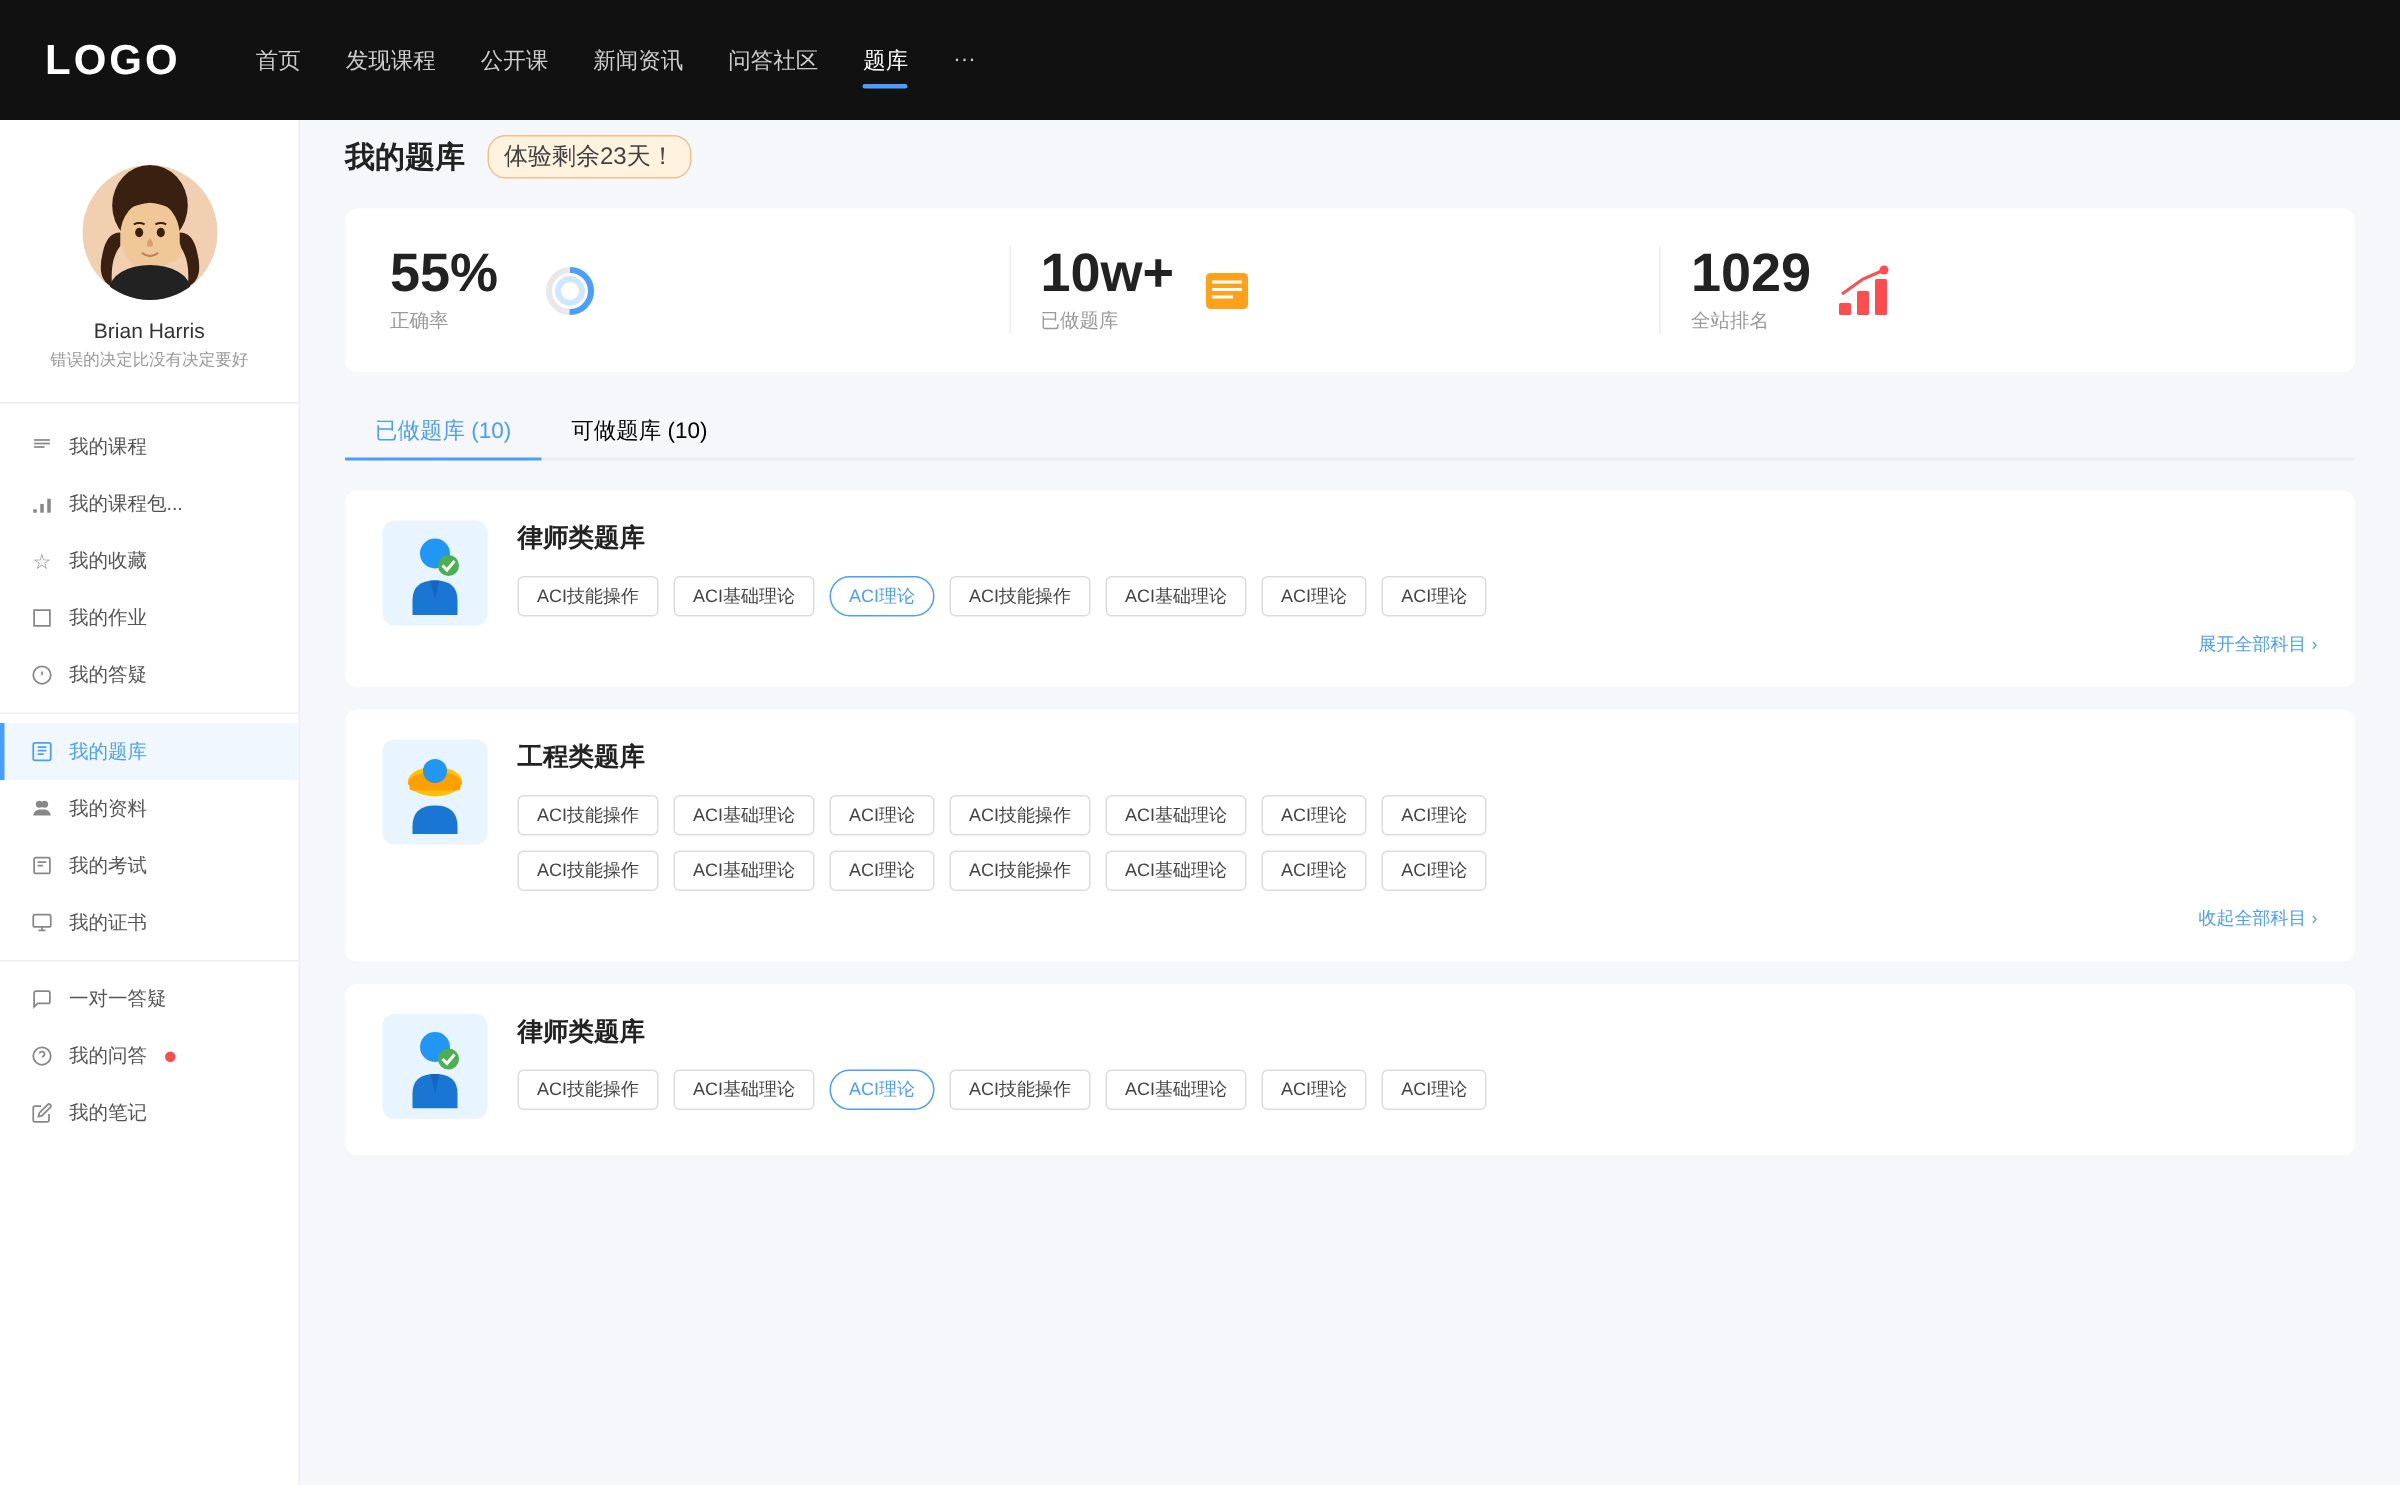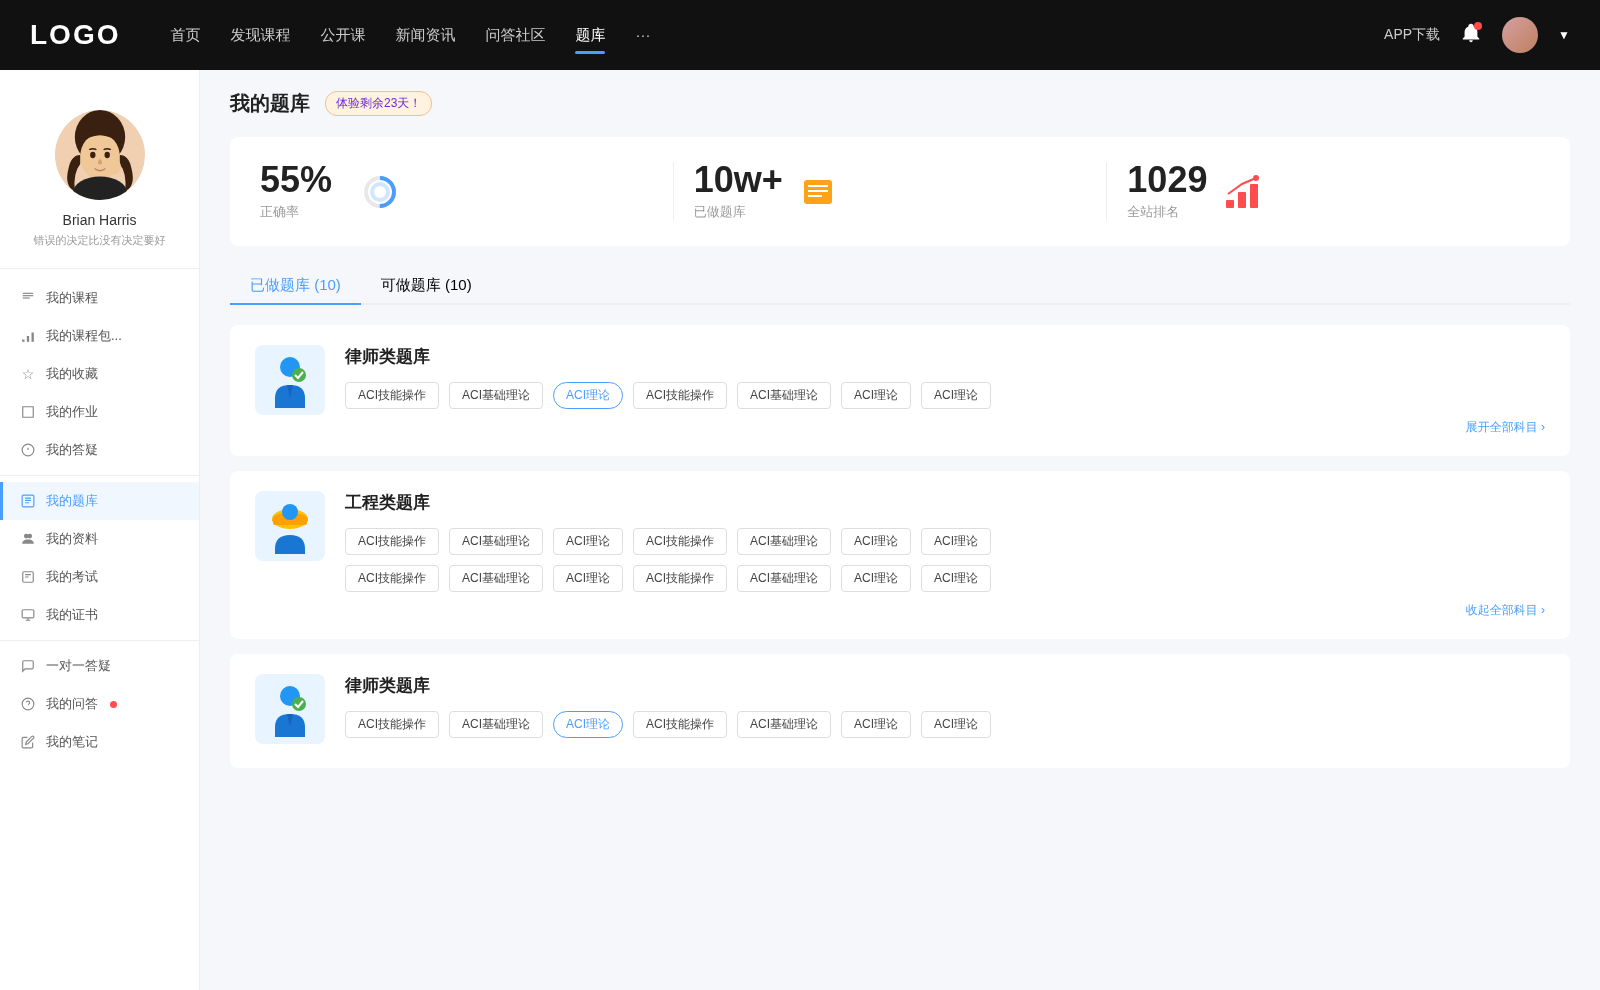--- a/index.html
+++ b/index.html
@@ -1,21 +1,21 @@
 <!DOCTYPE html>
 <html><head>
   <meta charset="utf-8">
   <style>
     * { box-sizing: border-box; margin: 0; padding: 0; }
     body { font-family: -apple-system, BlinkMacSystemFont, 'PingFang SC', 'Microsoft YaHei', sans-serif; background: #f0f2f5; min-height: 990px; }
 
     
     .navbar {
       background: #111;
-      height: 70px;
+      height: 80px;
       display: flex;
       align-items: center;
       padding: 0 30px;
       position: fixed;
       top: 0; left: 0; right: 0;
       z-index: 100;
     }
     .nav-logo {
       color: white;
       font-size: 28px;
@@ -185,22 +185,22 @@
       gap: 15px;
       margin-bottom: 20px;
     }
     .page-title {
       font-size: 20px;
       font-weight: 600;
       color: #222;
     }
     .trial-badge {
       background: #fff3e0;
-      color: #6d28d9;
-      font-size: 12px;
+      color: #404040;
+      font-size: 16px;
       padding: 3px 10px;
       border-radius: 12px;
       border: 1px solid #f0c090;
     }
 
     
     .stats-bar {
       background: white;
       border-radius: 8px;
       display: flex;
@@ -339,34 +339,20 @@
   <div class="nav-logo">LOGO</div>
   <div class="nav-links">
     <span class="nav-link">首页</span>
     <span class="nav-link">发现课程</span>
     <span class="nav-link">公开课</span>
     <span class="nav-link">新闻资讯</span>
     <span class="nav-link">问答社区</span>
     <span class="nav-link active">题库</span>
     <span class="nav-link">···</span>
   </div>
-  <div class="nav-right">
-    <span class="nav-app-btn">APP下载</span>
-    <div class="nav-bell">
-      <svg width="22" height="22" viewBox="0 0 24 24" fill="none">
-        <path d="M12 2C10.3 2 9 3.3 9 5v.3C6.6 6.2 5 8.4 5 11v5l-2 2v1h18v-1l-2-2v-5c0-2.6-1.6-4.8-4-5.7V5c0-1.7-1.3-3-3-3z" fill="white"></path>
-        <path d="M10 20c0 1.1.9 2 2 2s2-.9 2-2" fill="white"></path>
-      </svg>
-      <div class="bell-dot"></div>
-    </div>
-    <div class="nav-avatar">
-      <div class="nav-avatar-img"></div>
-    </div>
-    <span class="nav-dropdown-arrow">▼</span>
-  </div>
 </nav>
 
 <div class="page-layout">
 
   <aside class="sidebar">
     <div class="profile-section">
       <div class="avatar-circle">
         <svg class="avatar-svg" viewBox="0 0 100 100" xmlns="http://www.w3.org/2000/svg">
 
           <circle cx="50" cy="50" r="50" fill="#f0d0b0"></circle>

